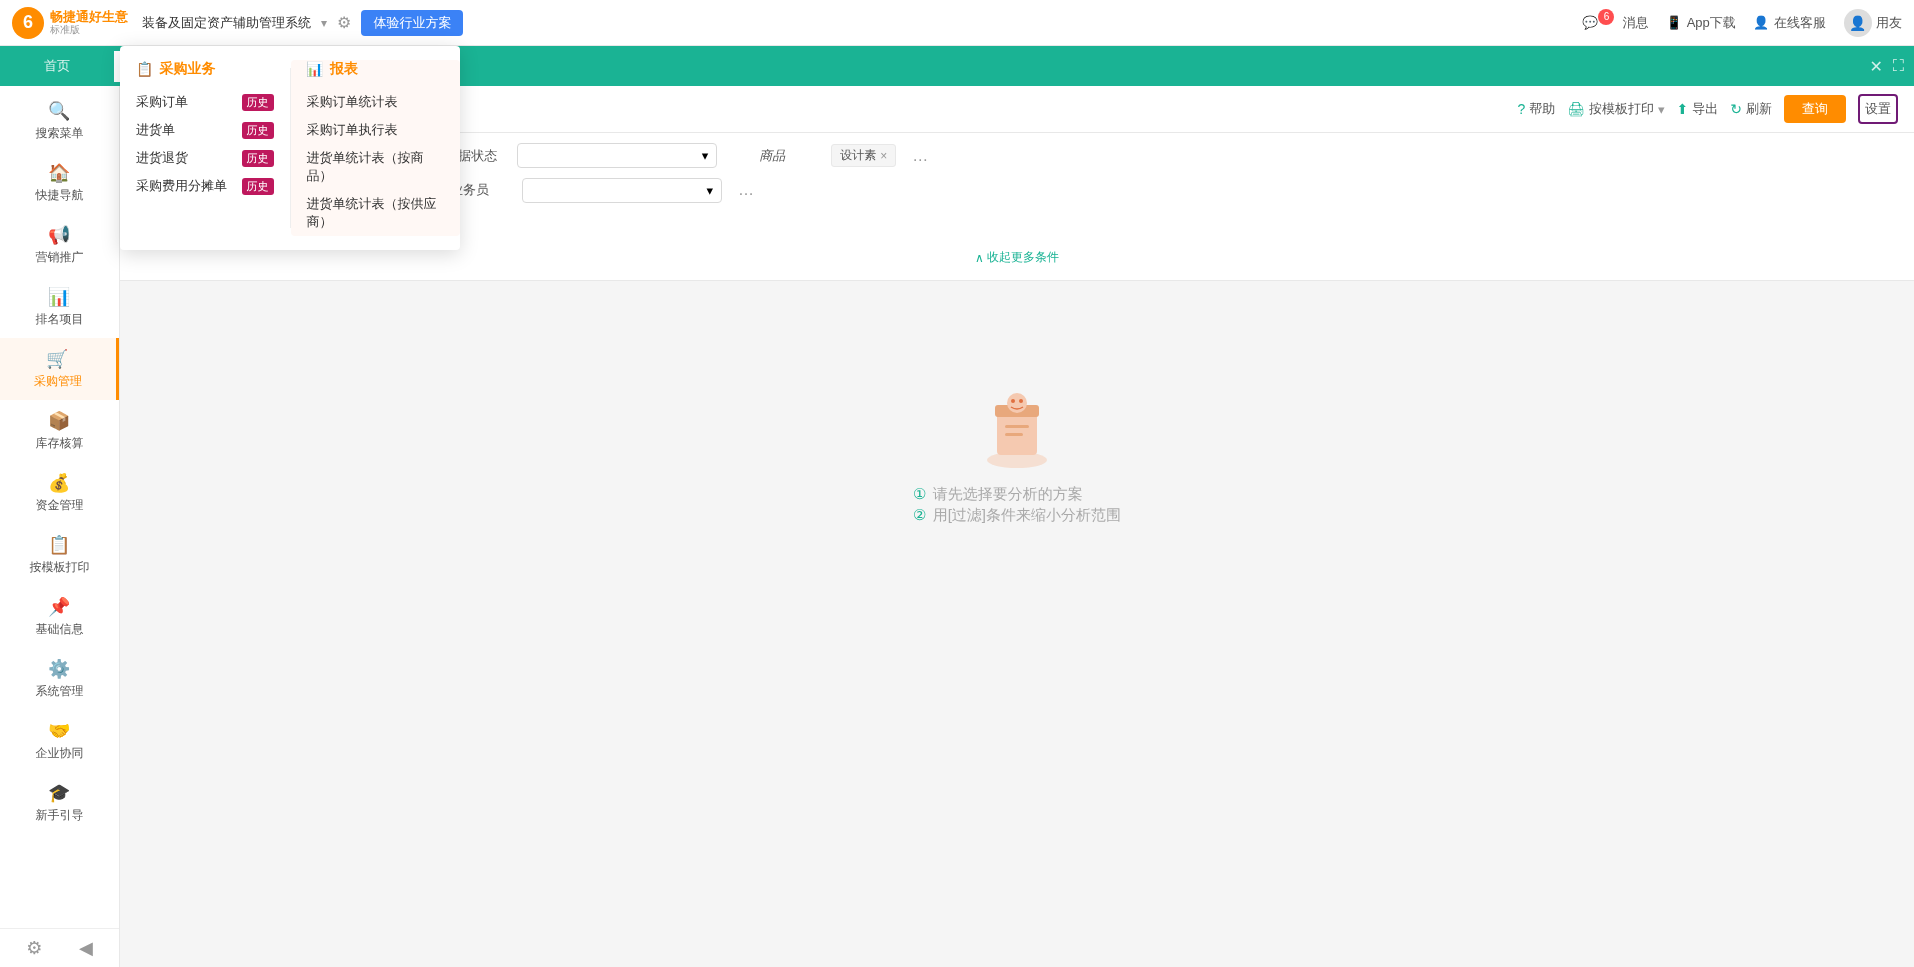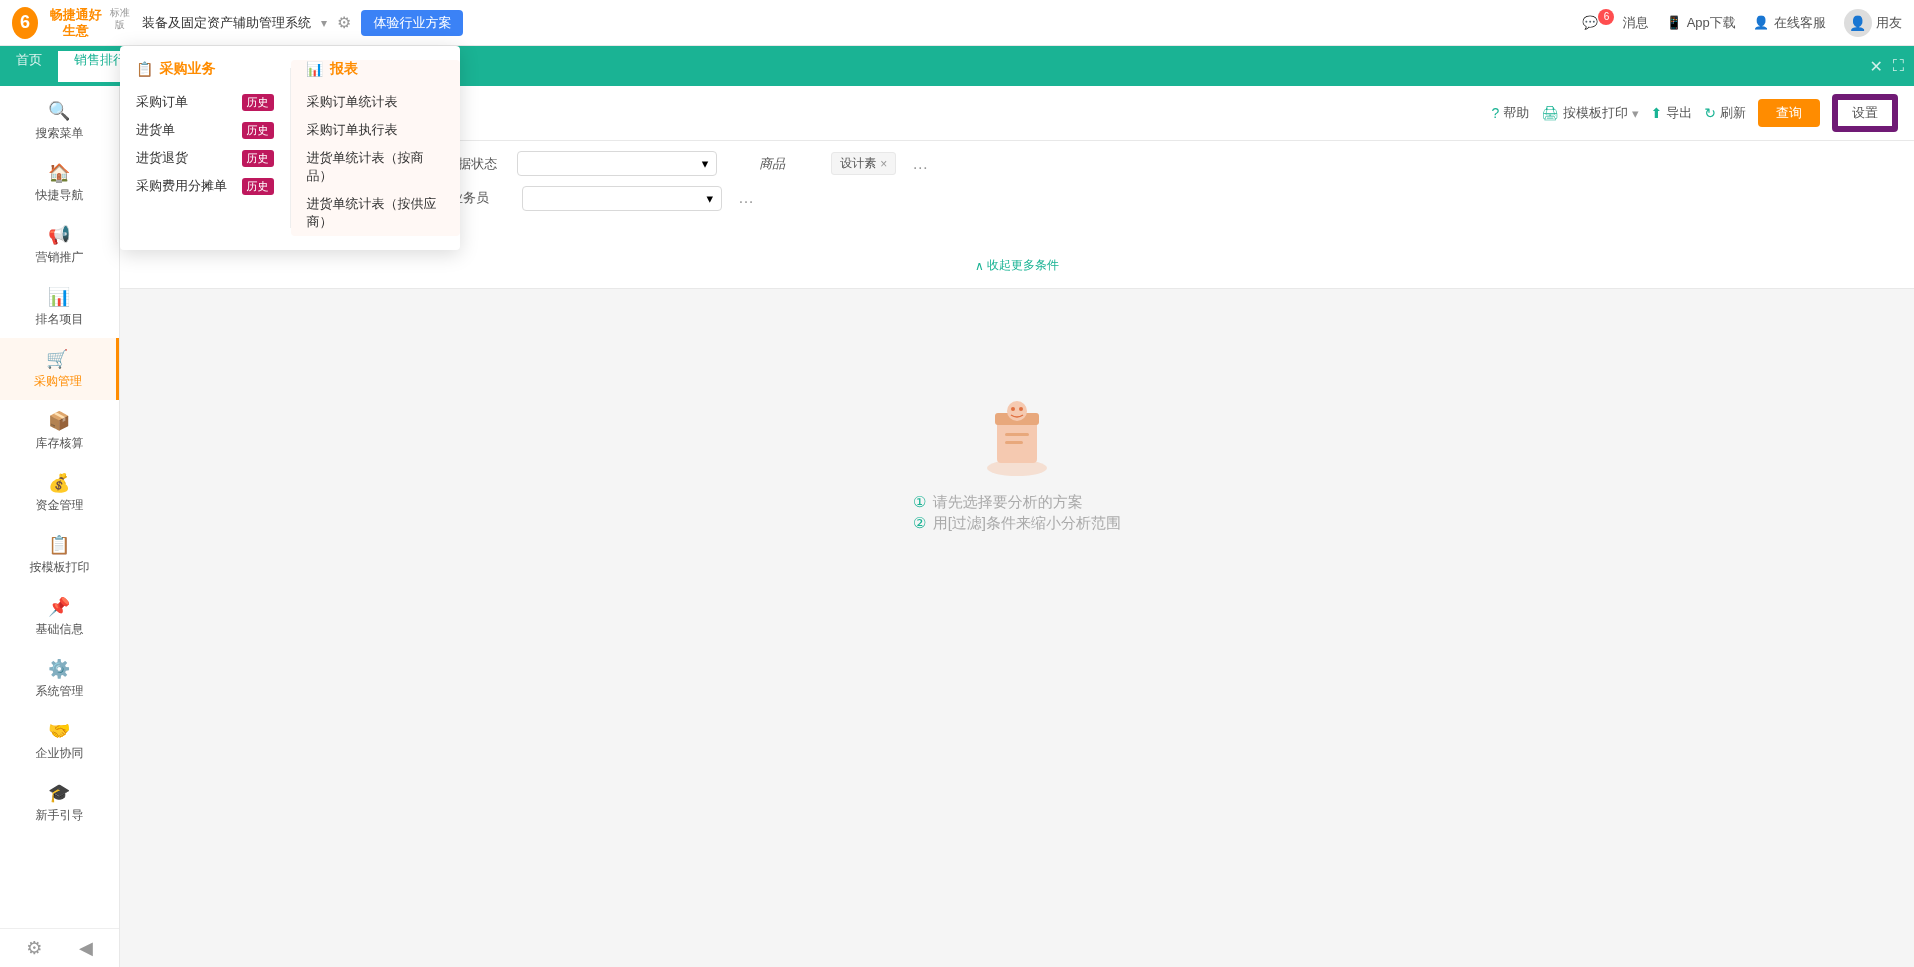--- a/index.html
+++ b/index.html
@@ -29,22 +29,22 @@
       border-radius: 50%;
       display: flex;
       align-items: center;
       justify-content: center;
       color: #fff;
       font-size: 18px;
       font-weight: bold;
     }
     .logo-text {
       display: flex;
+      flex-direction: column;
       line-height: 1.2;
-      text-align: center;
     }
     .logo-text .main { font-size: 13px; color: #ff8c00; font-weight: bold; }
     .logo-text .sub { font-size: 10px; color: #999; }
     .header-middle {
       flex: 1;
       display: flex;
       align-items: center;
       gap: 10px;
       padding-left: 10px;
     }
@@ -116,25 +116,27 @@
       background: #1ab394;
       display: flex;
       align-items: center;
       padding: 0 0;
       position: relative;
       z-index: 50;
     }
     .tab-item {
       height: 31px;
       display: flex;
+      align-items: center;
       padding: 0 16px;
       cursor: pointer;
       font-size: 13px;
       color: rgba(255,255,255,0.85);
       position: relative;
+      margin-left: 28px;
     }
     .tab-item.active {
       background: #fff;
       color: #1ab394;
     }
     .tab-close {
       margin-left: 6px;
       font-size: 11px;
       color: inherit;
     }
@@ -227,23 +229,23 @@
       color: #fff;
       border: none;
       border-radius: 4px;
       padding: 5px 18px;
       font-size: 13px;
       cursor: pointer;
     }
     .btn-settings {
       background: #fff;
       color: #555;
-      border: 6px solid #701a75;
+      border: 2px solid #701a75;
       border-radius: 4px;
-      padding: 4px 14px;
+      padding: 4px 5px;
       font-size: 13px;
       cursor: pointer;
     }
 
     
     .filter-area {
       background: #fff;
       padding: 10px 16px;
       border-bottom: 1px solid #e8e8e8;
     }

